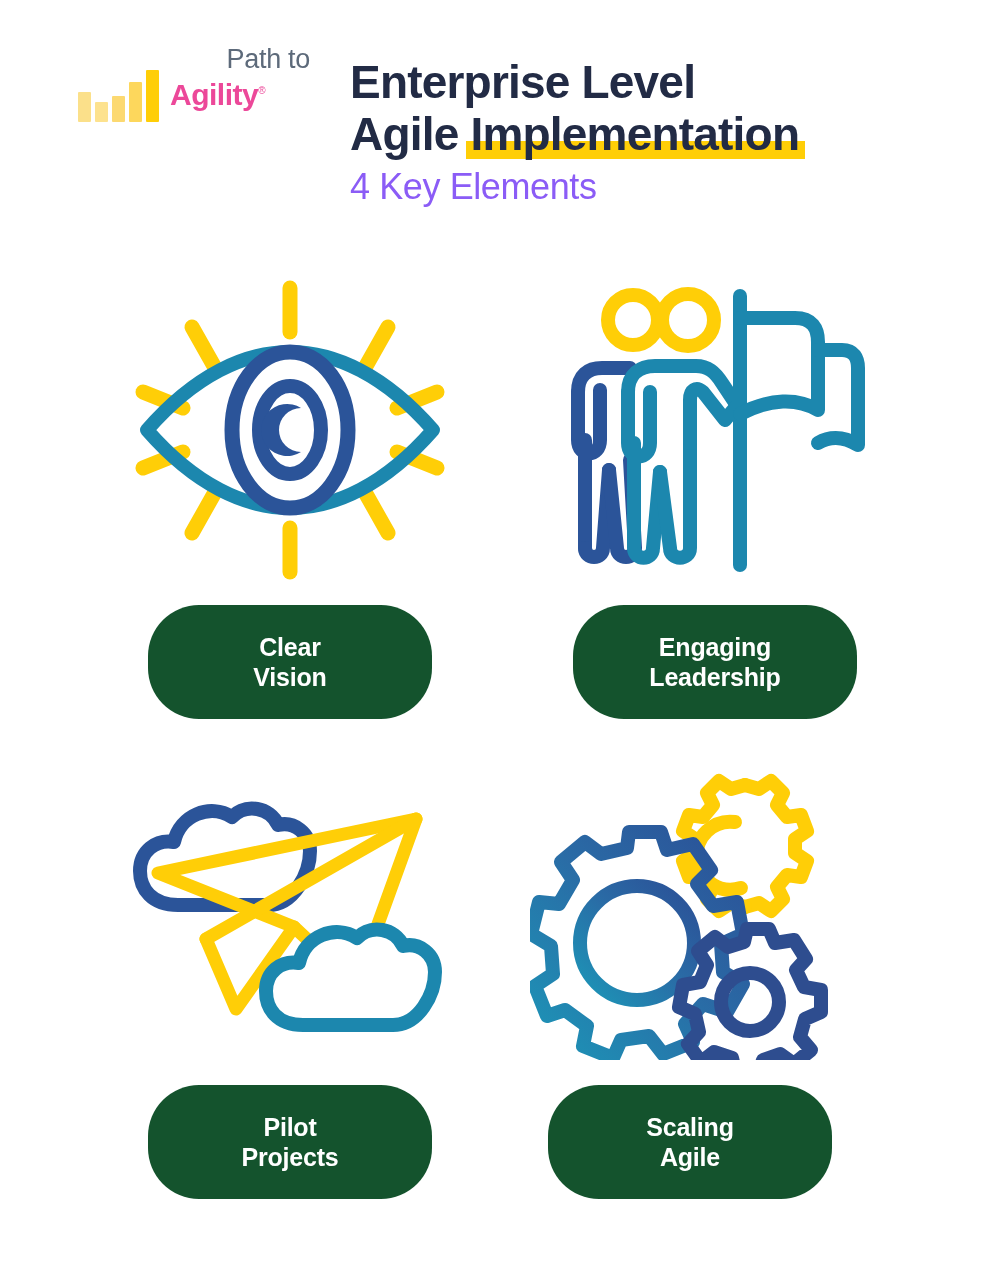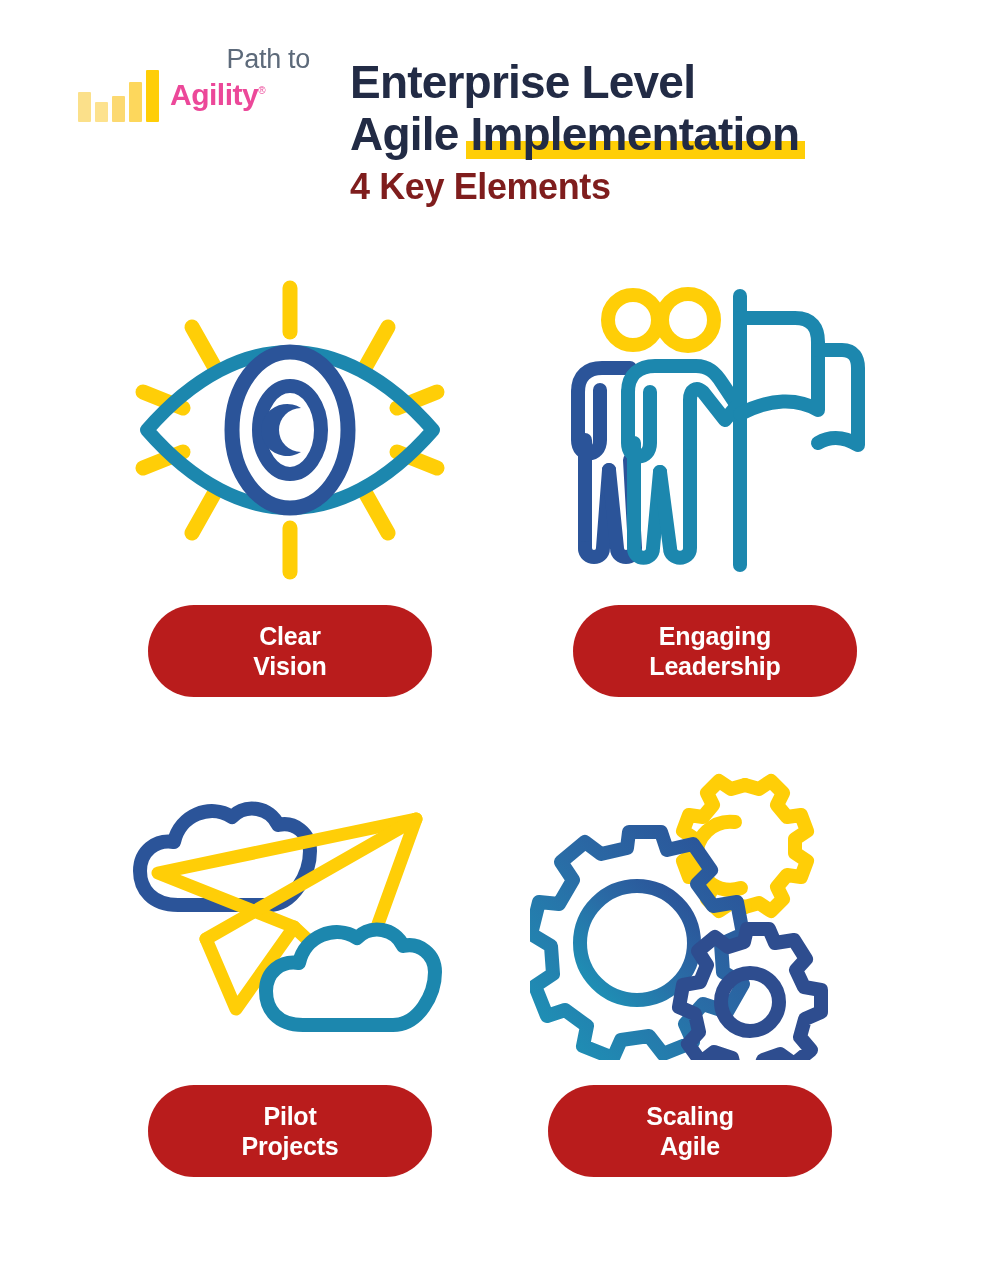--- a/index.html
+++ b/index.html
@@ -34,39 +34,39 @@
     white-space:nowrap;
   }
   .title-l2{position:relative;}
   .hl-wrap{position:relative;display:inline-block;text-align:right;}
   .hl-wrap .hl-bar{
     position:absolute;left:-4px;right:-6px;bottom:1px;height:18px;
     background:#ffce07;z-index:0;
   }
   .hl-wrap .hl-text{position:relative;z-index:1;}
   .subtitle{
-    font-size:36px;font-weight:700;color:#7f1d1d;line-height:46px;letter-spacing:-.4px;
+    font-size:36px;font-weight:400;color:#8b5cf6;line-height:46px;letter-spacing:-.4px;
     margin-top:4px;
   }
 
   
   .grid{position:absolute;left:0;top:250px;width:1000px;height:960px;}
   .cell{position:absolute;width:430px;height:470px;}
   .cell.c0{left:75px;top:15px;}
   .cell.c1{left:500px;top:15px;}
   .cell.c2{left:75px;top:495px;}
   .cell.c3{left:475px;top:495px;}
 
   .icon-area{position:absolute;left:0;top:0;width:430px;height:330px;
              display:flex;align-items:center;justify-content:center;}
   .icon-area svg{display:block;}
 
   .pill{
-    position:absolute;left:73px;top:340px;width:284px;height:92px;
-    background:#b91c1c;border-radius:51px;
+    position:absolute;left:73px;top:340px;width:284px;height:114px;
+    background:#14532d;border-radius:51px;
     display:flex;align-items:center;justify-content:center;
     text-align:center;
     box-sizing:border-box;
   }
   .pill-label{
     color:#ffffff;font-size:25px;font-weight:700;line-height:30px;letter-spacing:-.2px;
     white-space:pre-line;
   }
 </style>
 </head>

